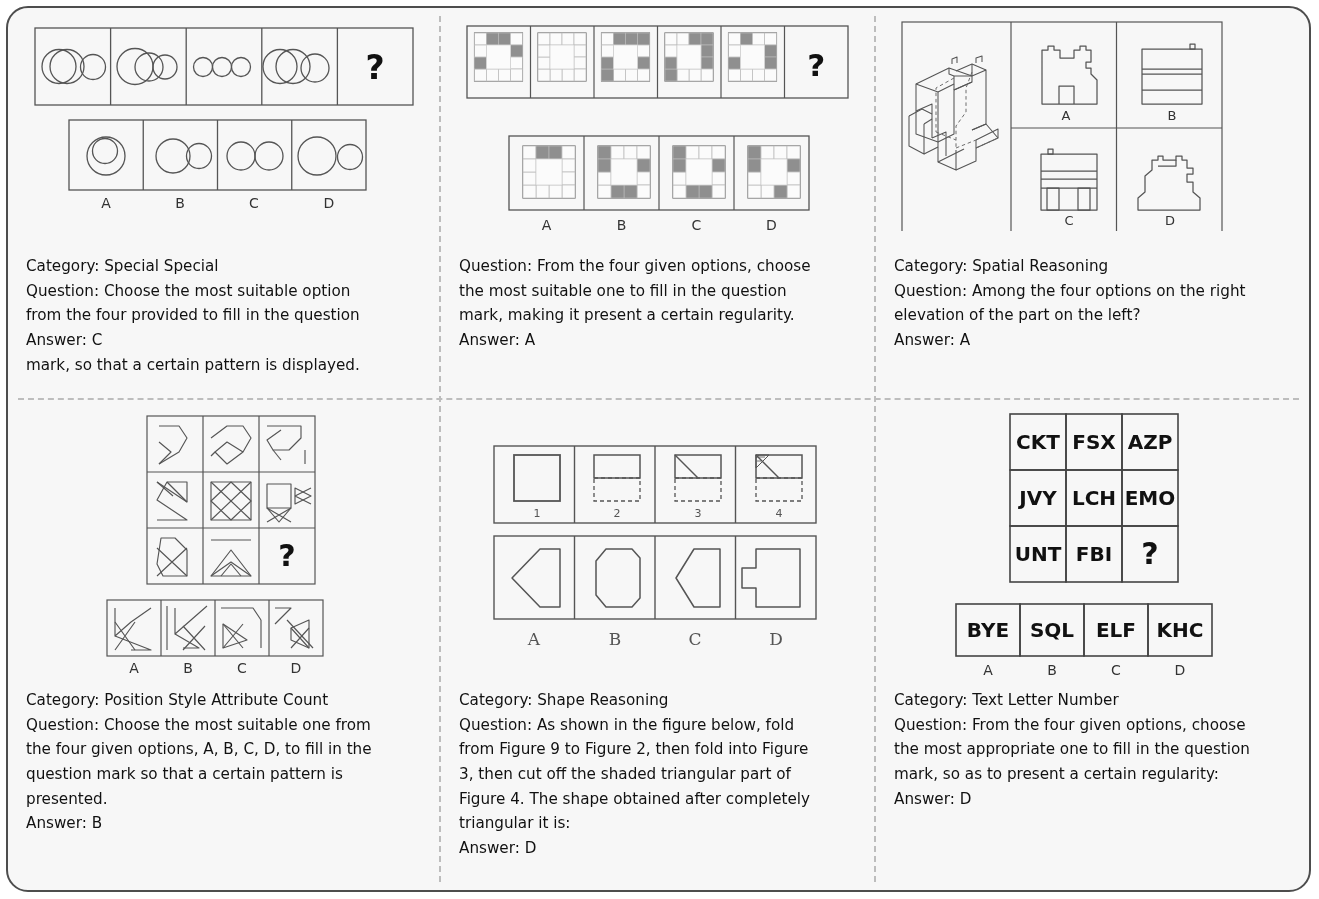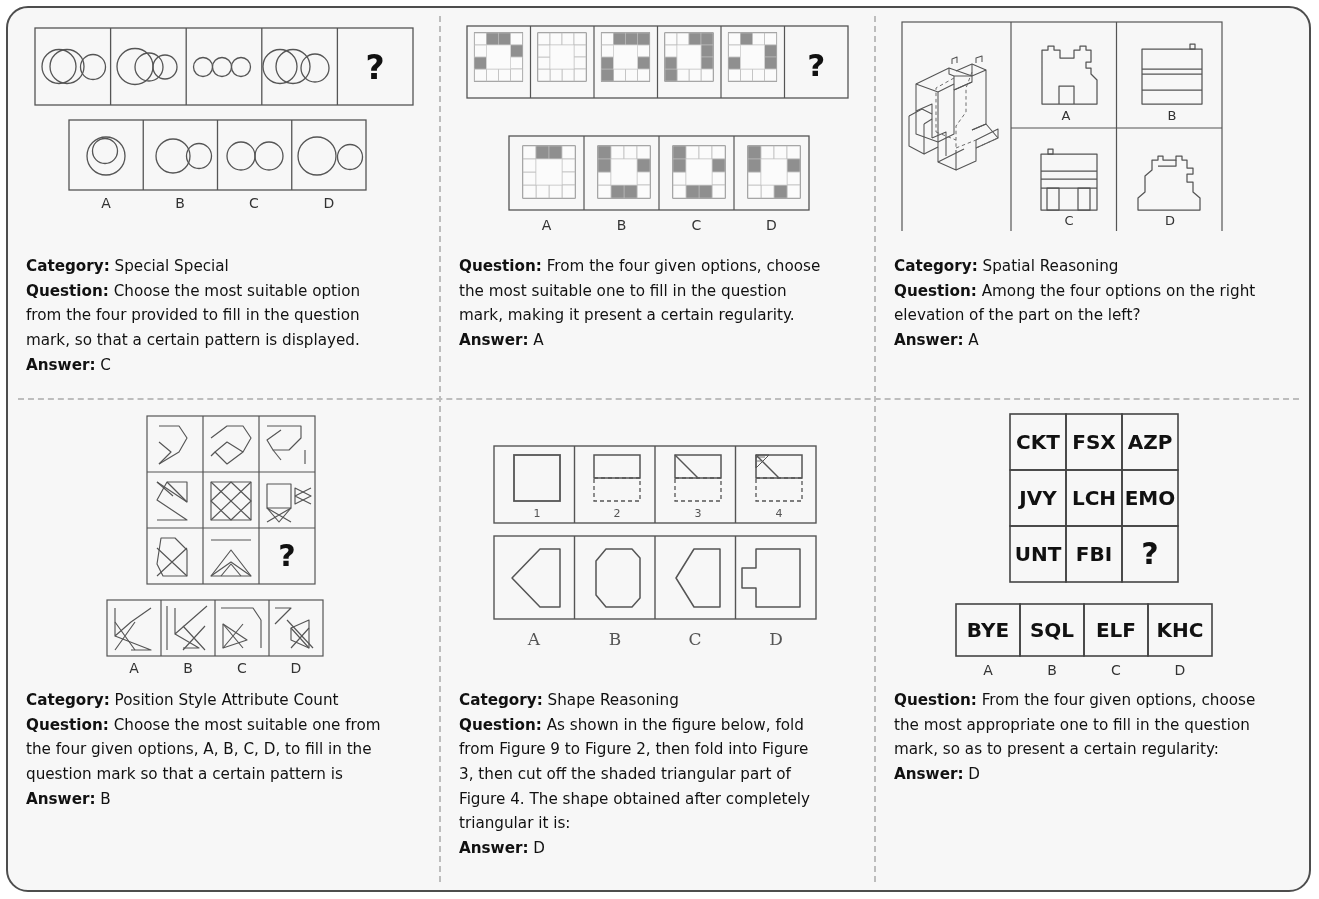--- a/index.html
+++ b/index.html
@@ -53,21 +53,21 @@
   }
   .textarea {
     position: absolute;
     left: 18px; right: 14px;
     font-size: 15.2px;
     line-height: 1.62;
     color: #111;
   }
   .textarea .line { text-align: justify; text-justify: inter-word; }
   .textarea .last { text-align: left; }
-  .lbl { font-weight: bold; margin-top: 32px; }
+  .lbl { font-weight: normal; margin-top: 32px; }
   svg { display: block; }
 </style>
 </head>
 <body>
 
 <div class="board">
 
   <div class="vsep v1"></div>
   <div class="vsep v2"></div>
   <div class="hsep"></div>
@@ -130,23 +130,23 @@
             <text x="304" y="192">D</text>
           </g>
         </svg>
       </div>
       <div class="textarea" style="top:246px">
         <div class="line last"><span class="lbl">Category:</span>
           <span>Special Special</span></div>
         <div class="line"><span class="lbl">Question:</span>
           <span>Choose the most suitable option</span></div>
         <div class="line">from the four provided to fill in the question</div>
-        <div class="line last">mark, so that a certain pattern is displayed.</div>
         <div class="line last"><span class="lbl">Answer:</span>
           <span>C</span></div>
+        <div class="line last">mark, so that a certain pattern is displayed.</div>
       </div>
     </div>
 
     <div class="cell">
       <div class="figarea" style="height:230px">
         <svg id="blocks-svg" width="400" height="215" viewBox="0 0 400 215">
             <rect x="8" y="10" width="381" height="72" fill="none" stroke="#555555" stroke-width="1.3"></rect>
             <line x1="71.5" y1="10" x2="71.5" y2="82" stroke="#555555" stroke-width="1.2"></line>
             <line x1="135" y1="10" x2="135" y2="82" stroke="#555555" stroke-width="1.2"></line>
             <line x1="198.5" y1="10" x2="198.5" y2="82" stroke="#555555" stroke-width="1.2"></line>
@@ -468,20 +468,21 @@
           </g>
         </svg>
       </div>
       <div class="textarea" style="top:288px">
         <div class="line last"><span class="lbl">Category:</span>
           <span>Position Style Attribute Count</span></div>
         <div class="line"><span class="lbl">Question:</span>
           <span>Choose the most suitable one from</span></div>
         <div class="line">the four given options, A, B, C, D, to fill in the</div>
         <div class="line">question mark so that a certain pattern is</div>
+        <div class="line last">presented.</div>
         <div class="line last"><span class="lbl">Answer:</span>
           <span>B</span></div>
       </div>
     </div>
 
     <div class="cell">
       <div class="figarea" style="height:262px;align-items:flex-start;padding-top:38px">
         <svg width="350" height="216" viewBox="0 0 350 216">
           <g fill="none" stroke="#555" stroke-width="1.4">
             <rect x="10" y="8" width="322" height="77"></rect>
@@ -582,20 +583,22 @@
             <text x="108" y="267" font-family="DejaVu Sans, sans-serif" font-size="14" fill="#333" text-anchor="middle">B</text>
             <rect x="140" y="196" width="64" height="52" fill="none" stroke="#444" stroke-width="1.6"></rect>
             <text x="172" y="229" font-family="DejaVu Sans, sans-serif" font-size="20" font-weight="bold" fill="#111" text-anchor="middle">ELF</text>
             <text x="172" y="267" font-family="DejaVu Sans, sans-serif" font-size="14" fill="#333" text-anchor="middle">C</text>
             <rect x="204" y="196" width="64" height="52" fill="none" stroke="#444" stroke-width="1.6"></rect>
             <text x="236" y="229" font-family="DejaVu Sans, sans-serif" font-size="20" font-weight="bold" fill="#111" text-anchor="middle">KHC</text>
             <text x="236" y="267" font-family="DejaVu Sans, sans-serif" font-size="14" fill="#333" text-anchor="middle">D</text>
           </svg>
       </div>
       <div class="textarea" style="top:288px">
+        <div class="line last"><span class="lbl">Category:</span>
+          <span>Text Letter Number</span></div>
         <div class="line"><span class="lbl">Question:</span>
           <span>From the four given options, choose</span></div>
         <div class="line">the most appropriate one to fill in the question</div>
         <div class="line last">mark, so as to present a certain regularity:</div>
         <div class="line last"><span class="lbl">Answer:</span>
           <span>D</span></div>
       </div>
     </div>
 
   </div>

